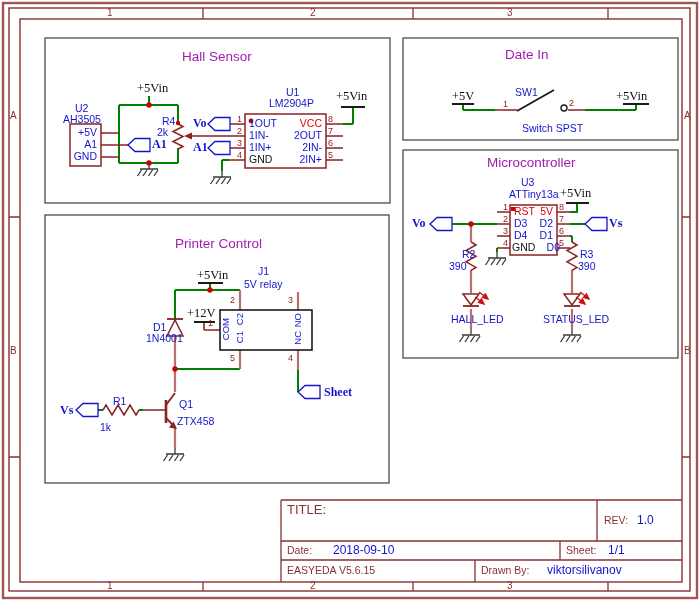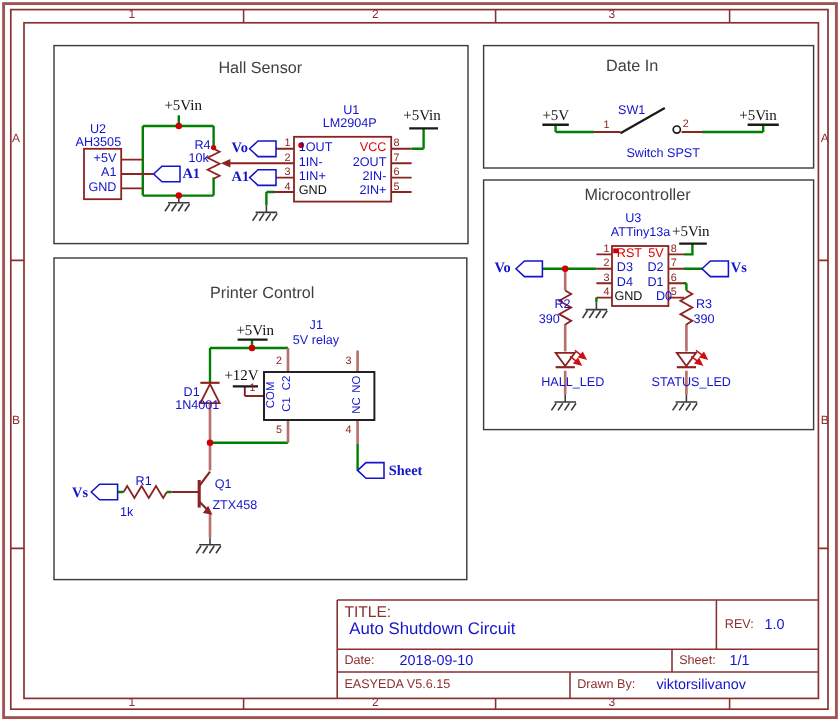--- a/index.html
+++ b/index.html
@@ -1,21 +1,21 @@
 <!DOCTYPE html>
 <html><head>
 <meta charset="utf-8">
 <style>
   html,body{margin:0;padding:0;background:#fff;}
   .page{position:relative;width:700px;height:601px;background:#ffffff;
         font-family:"Liberation Sans",sans-serif;overflow:hidden;}
   svg.canvas{position:absolute;left:0;top:0;}
   .t{position:absolute;white-space:nowrap;line-height:1;}
   .lbl{font-size:10.5px;color:#1414cc;}
-  .sec{font-size:13.5px;color:#404040;}
+  .sec{font-size:13.5px;color:#a21caf;}
   .srf{font-family:"Liberation Serif",serif;font-size:12.5px;color:#111;}
   .srfb{font-family:"Liberation Serif",serif;font-size:12px;color:#1414cc;font-weight:bold;}
   .pn{font-size:10.5px;color:#1414cc;}
   .pnum{font-size:9px;color:#8b2323;}
   .num{font-size:10px;color:#8b3030;}
   .dr{font-size:10.5px;color:#8b3030;}
   .bv{font-size:12px;color:#1414cc;}
   .big{font-size:14px;color:#1414cc;}
   .red{color:#e00000 !important;}
   .blk{color:#111 !important;}
@@ -160,41 +160,40 @@
 <span class="t num" style="left:507px;top:8px">3</span>
 <span class="t num" style="left:107px;top:581px">1</span>
 <span class="t num" style="left:310px;top:581px">2</span>
 <span class="t num" style="left:507px;top:581px">3</span>
 <span class="t num" style="left:10px;top:111px">A</span>
 <span class="t num" style="left:10px;top:346px">B</span>
 <span class="t num" style="left:684px;top:111px">A</span>
 <span class="t num" style="left:684px;top:346px">B</span>
 
 <span class="t dr" style="left:287px;top:503px;font-size:13px">TITLE:</span>
-<span class="t big" style="left:291px;top:516px">Auto Shutdown Circuit</span>
 <span class="t dr" style="left:604px;top:515px">REV:</span>
 <span class="t bv" style="left:637px;top:514px">1.0</span>
 <span class="t dr" style="left:287px;top:545px">Date:</span>
 <span class="t bv" style="left:333px;top:544px">2018-09-10</span>
 <span class="t dr" style="left:566px;top:545px">Sheet:</span>
 <span class="t bv" style="left:608px;top:544px">1/1</span>
 <span class="t dr" style="left:287px;top:565px">EASYEDA V5.6.15</span>
 <span class="t dr" style="left:481px;top:565px">Drawn By:</span>
 <span class="t bv" style="left:547px;top:564px">viktorsilivanov</span>
 
 <span class="t sec" style="left:182px;top:50px">Hall Sensor</span>
 <span class="t lbl" style="left:75px;top:103px">U2</span>
 <span class="t lbl" style="left:63px;top:114px">AH3505</span>
 <span class="t pn ra" style="left:68px;top:127px;width:29px">+5V</span>
 <span class="t pn ra" style="left:68px;top:139px;width:29px">A1</span>
 <span class="t pn ra" style="left:68px;top:151px;width:29px">GND</span>
 <span class="t srfb" style="left:152px;top:138px">A1</span>
 <span class="t srf" style="left:137px;top:82px">+5Vin</span>
 <span class="t lbl" style="left:162px;top:116px">R4</span>
-<span class="t lbl" style="left:157px;top:127px">10k</span>
+<span class="t lbl" style="left:157px;top:127px">2k</span>
 <span class="t srfb" style="left:193px;top:117px">Vo</span>
 <span class="t srfb" style="left:193px;top:141px">A1</span>
 <span class="t lbl" style="left:286px;top:87px">U1</span>
 <span class="t lbl" style="left:269px;top:98px">LM2904P</span>
 <span class="t pnum ra" style="left:228px;top:115px;width:14px">1</span>
 <span class="t pnum ra" style="left:228px;top:127px;width:14px">2</span>
 <span class="t pnum ra" style="left:228px;top:139px;width:14px">3</span>
 <span class="t pnum ra" style="left:228px;top:151px;width:14px">4</span>
 <span class="t pn" style="left:249px;top:118px">1OUT</span>
 <span class="t pn" style="left:249px;top:130px">1IN-</span>

